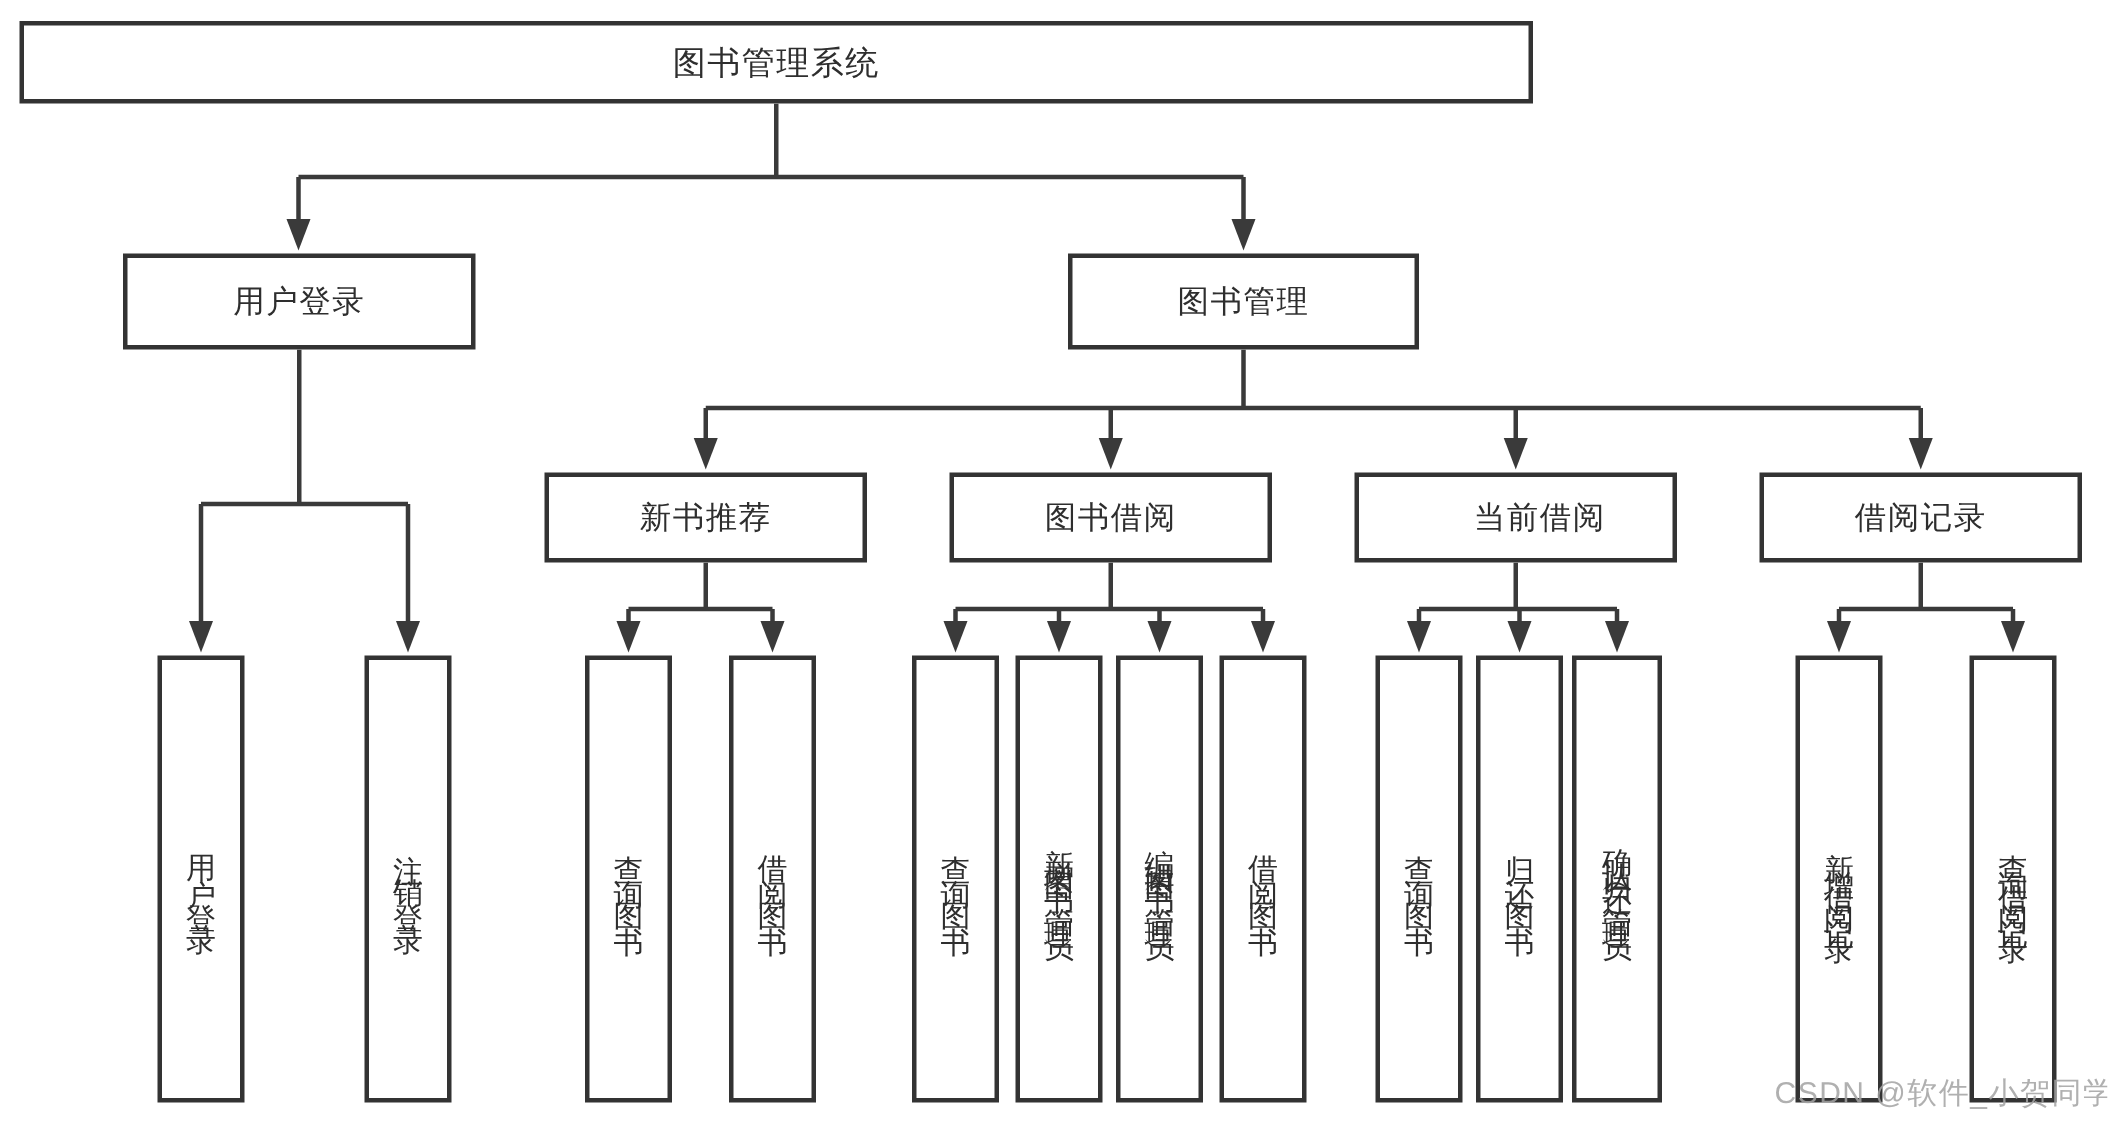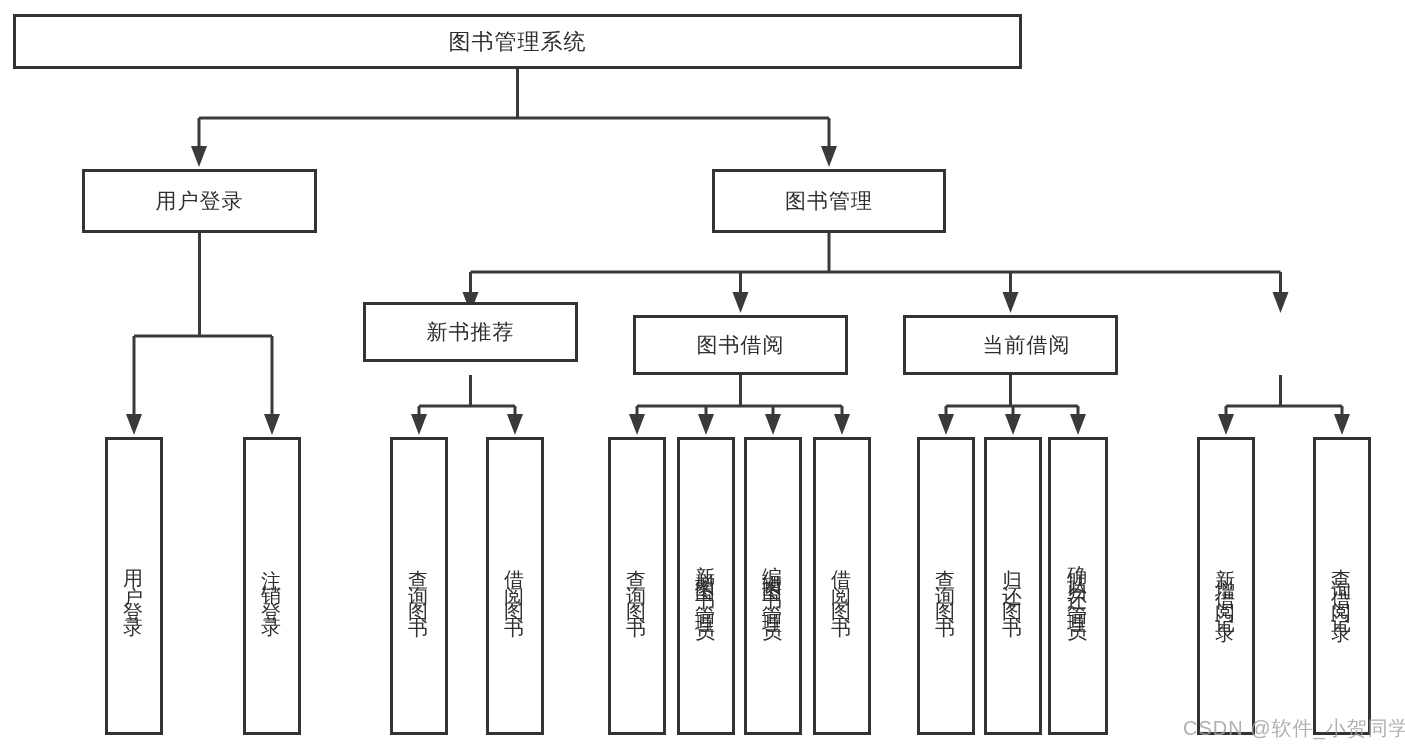--- a/index.html
+++ b/index.html
@@ -112,23 +112,24 @@
       <polygon points="1218,414 1234,414 1226,435"></polygon>
       <polygon points="1334,414 1350,414 1342,435"></polygon>
     </g>
   </svg>
 
   <div class="box root-box" style="left:13px; top:14px; width:1009px; height:55px;">图书管理系统</div>
 
   <div class="box lvl-box" style="left:82px; top:169px; width:235px; height:64px;">用户登录</div>
   <div class="box lvl-box" style="left:712px; top:169px; width:234px; height:64px;">图书管理</div>
 
-  <div class="box lvl-box" style="left:363px; top:302px; width:215px; height:60px;">新书推荐</div>
+  <div class="box lvl-box" style="left:363px; top:315px; width:215px; height:60px;">新书推荐</div>
   <div class="box lvl-box" style="left:633px; top:315px; width:215px; height:60px;">图书借阅</div>
   <div class="box lvl-box" style="left:903px; top:315px; width:215px; height:60px;padding-left:32px;">当前借阅</div>
+  <div class="box lvl-box" style="left:1173px; top:315px; width:215px; height:60px;">借阅记录</div>
 
   <div class="leaf sp4" style="left:105px;">用户登录</div>
   <div class="leaf sp4" style="left:243px;">注销登录</div>
 
   <div class="leaf sp4" style="left:390px;">查询图书</div>
   <div class="leaf sp4" style="left:486px;">借阅图书</div>
 
   <div class="leaf sp4" style="left:608px;">查询图书</div>
   <div class="leaf sp9" style="left:677px;">新增图书（管理员）</div>
   <div class="leaf sp9" style="left:744px;">编辑图书（管理员）</div>

